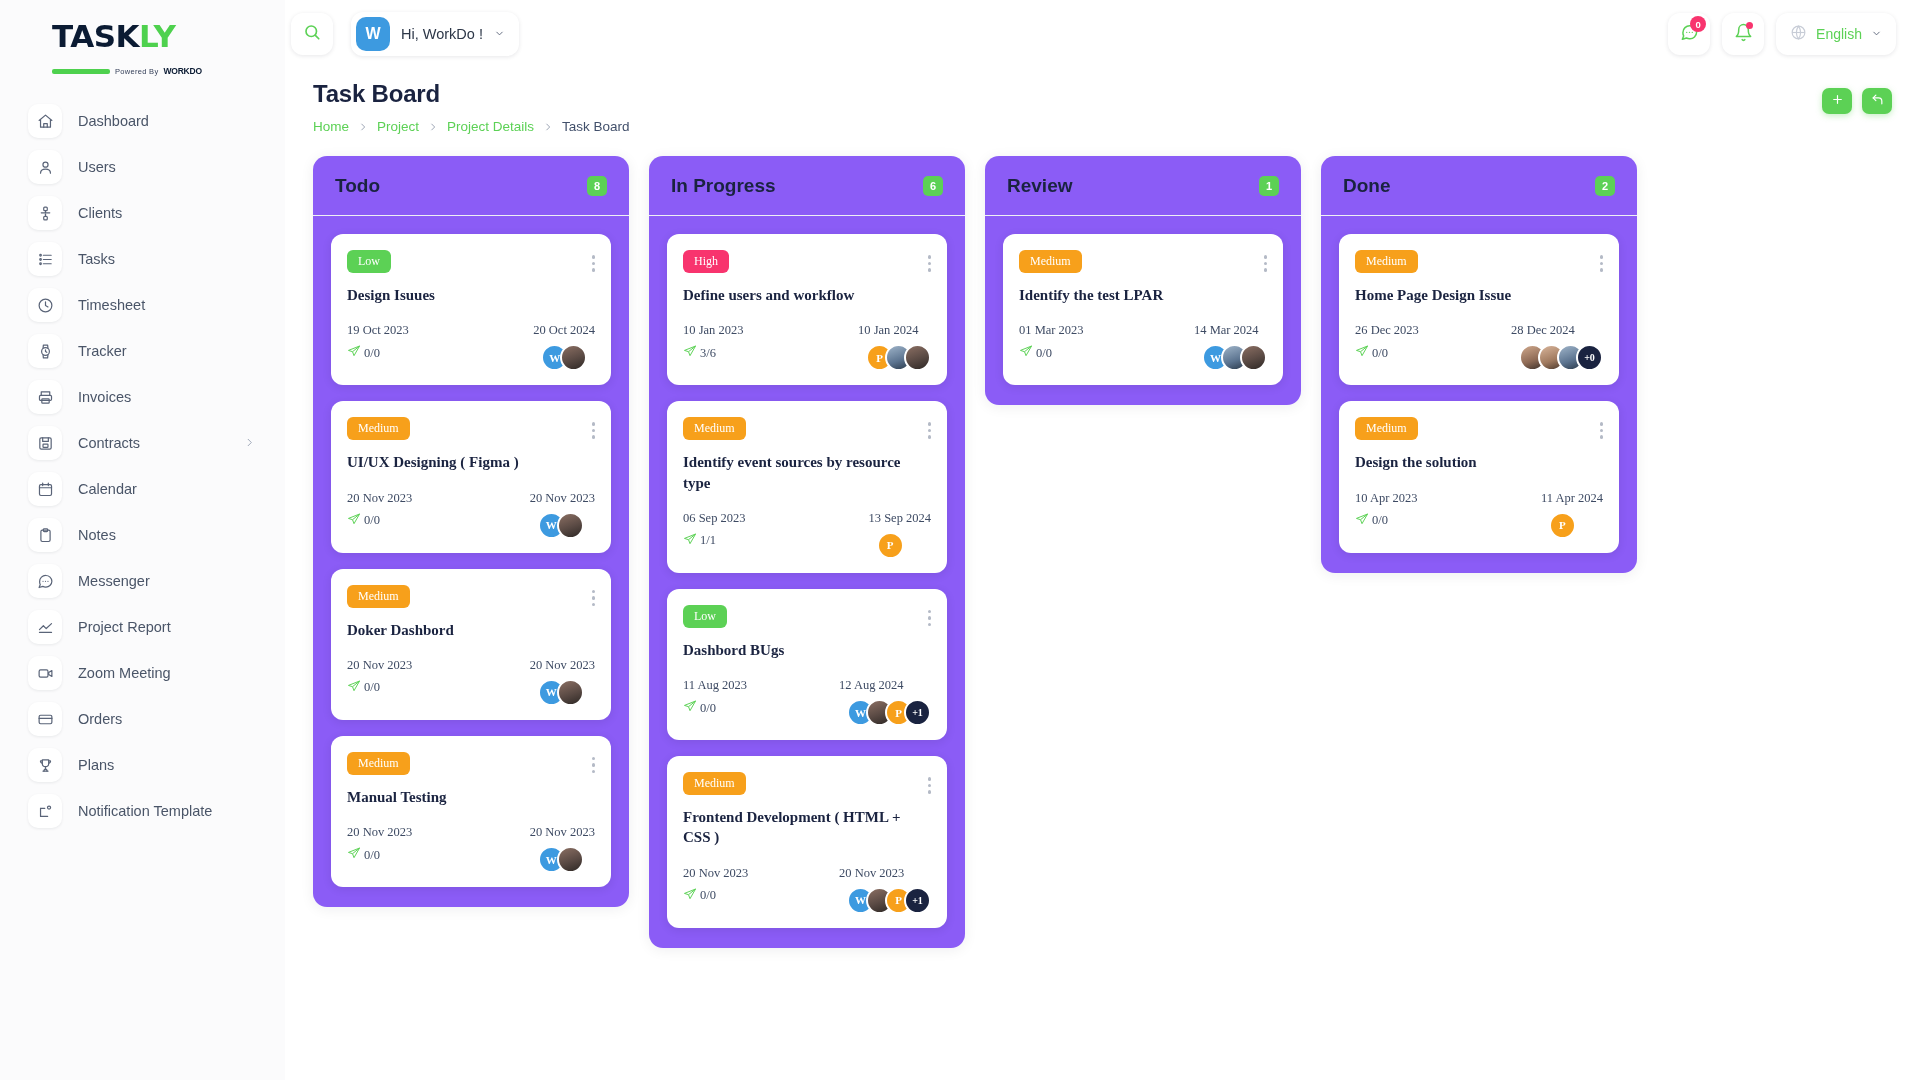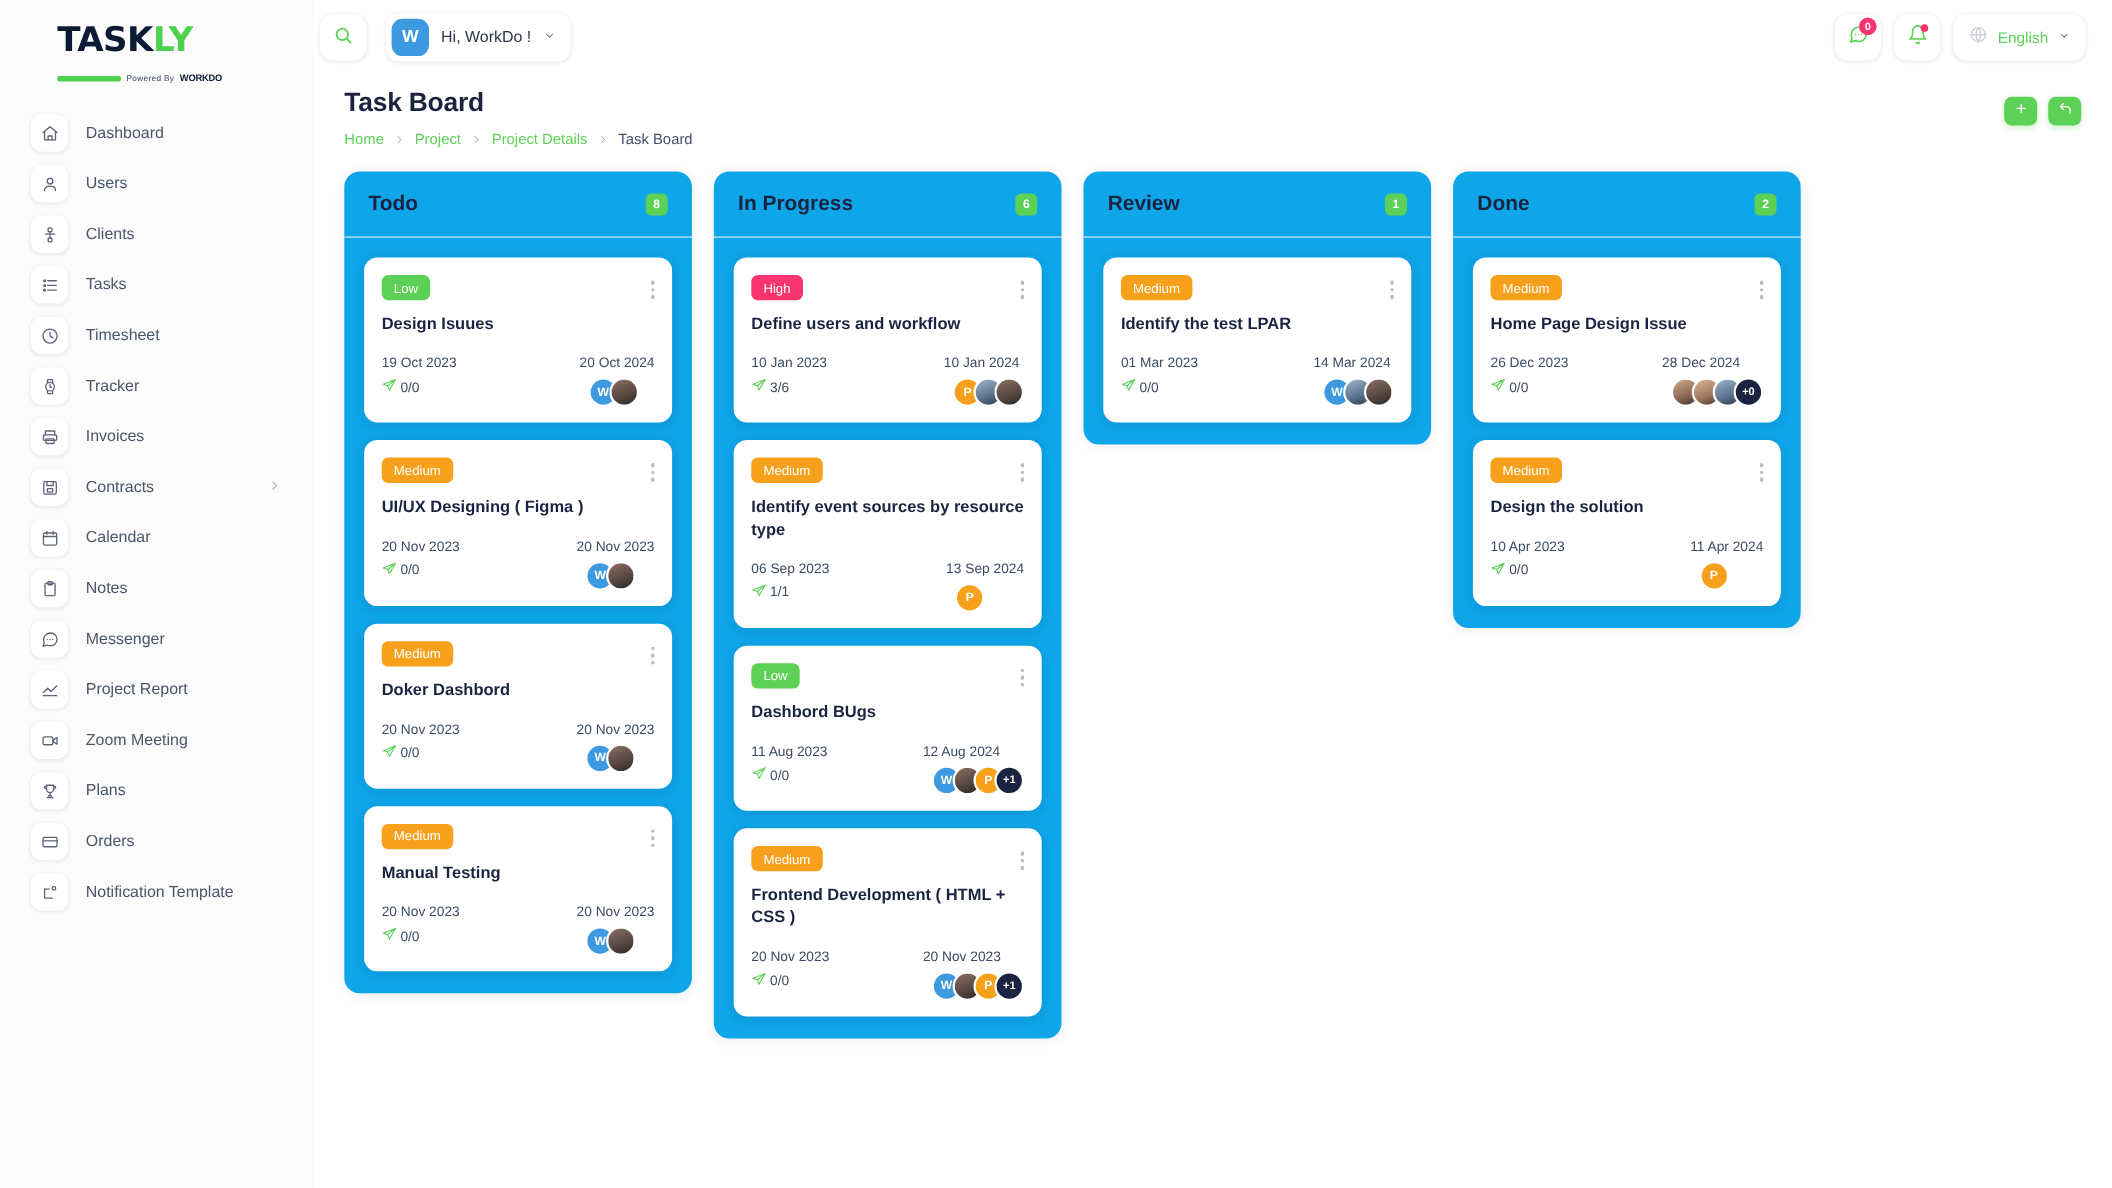--- a/index.html
+++ b/index.html
@@ -101,38 +101,38 @@
   .sq-btn {
     width: 30px; height: 26px; border-radius: 7px; background: #5cd155;
     display: flex; align-items: center; justify-content: center; cursor: pointer;
     box-shadow: 0 2px 6px rgba(92,209,85,.35);
   }
   .sq-btn svg { width: 13px; height: 13px; stroke: #ffffff; fill: none; stroke-width: 2.2; stroke-linecap: round; stroke-linejoin: round; }
 
   
   .board { display: flex; gap: 20px; padding: 22px 28px 0 28px; align-items: flex-start; }
   .column {
-    flex: 0 0 316px; background: #0ea5e9; border-radius: 14px;
+    flex: 0 0 316px; background: #8b5cf6; border-radius: 14px;
     box-shadow: 0 2px 14px rgba(16,24,40,.07);
   }
   .col-head {
     height: 60px; display: flex; align-items: center; padding: 0 22px;
     border-bottom: 1px solid #eef0f4;
   }
   .col-title { font-size: 19px; font-weight: 700; color: #1a2340; }
   .col-count {
     margin-left: auto; min-width: 20px; height: 20px; border-radius: 5px;
     background: #5cd155; color: #fff; font-size: 11px; font-weight: 600;
     display: flex; align-items: center; justify-content: center; padding: 0 6px;
   }
   .col-body { padding: 18px 18px 20px 18px; display: flex; flex-direction: column; gap: 16px; }
 
   .card {
     background: #ffffff; border-radius: 12px; padding: 16px 16px 14px 16px;
-    box-shadow: 0 2px 10px rgba(16,24,40,.10); position: relative; cursor: pointer;
+    box-shadow: 0 2px 10px rgba(16,24,40,.10); position: relative; cursor: pointer; font-family: Liberation Serif, serif;
   }
   .card-top { display: flex; align-items: flex-start; }
   .prio {
     display: inline-flex; align-items: center; justify-content: center;
     height: 23px; padding: 0 11px; border-radius: 6px;
     font-size: 12px; color: #ffffff; font-weight: 500;
   }
   .prio.low { background: #5cd155; }
   .prio.medium { background: #f7a01b; }
   .prio.high { background: #f8346e; }
@@ -314,38 +314,38 @@
             <svg viewBox="0 0 24 24">
               <rect x="3" y="7" width="12.5" height="10" rx="2"></rect>
               <polygon points="16.5 10.5 21 7.8 21 16.2 16.5 13.5"></polygon>
             </svg>
           </span>
           <span class="nav-label">Zoom Meeting</span>
         </div>
         <div class="nav-item">
           <span class="nav-icon">
             <svg viewBox="0 0 24 24">
+              <rect x="3" y="6" width="18" height="12" rx="2"></rect>
+              <line x1="3" y1="10.5" x2="21" y2="10.5"></line>
+            </svg>
+          </span>
+          <span class="nav-label">Orders</span>
+        </div>
+        <div class="nav-item">
+          <span class="nav-icon">
+            <svg viewBox="0 0 24 24">
               <path d="M7.5 4h9v5a4.5 4.5 0 0 1-9 0z"></path>
               <path d="M7.5 5.5H5a2.5 2.5 0 0 0 2.5 3.2"></path>
               <path d="M16.5 5.5H19a2.5 2.5 0 0 1-2.5 3.2"></path>
               <line x1="12" y1="13.5" x2="12" y2="17"></line>
               <line x1="8.5" y1="20" x2="15.5" y2="20"></line>
               <path d="M9.8 20c0-1.8 1-3 2.2-3s2.2 1.2 2.2 3"></path>
             </svg>
           </span>
           <span class="nav-label">Plans</span>
-        </div>
-        <div class="nav-item">
-          <span class="nav-icon">
-            <svg viewBox="0 0 24 24">
-              <rect x="3" y="6" width="18" height="12" rx="2"></rect>
-              <line x1="3" y1="10.5" x2="21" y2="10.5"></line>
-            </svg>
-          </span>
-          <span class="nav-label">Orders</span>
         </div>
         <div class="nav-item">
           <span class="nav-icon">
             <svg viewBox="0 0 24 24">
               <path d="M5 7.5V19h10"></path>
               <path d="M5 7.5h6"></path>
               <circle cx="17" cy="6.5" r="2.2"></circle>
             </svg>
           </span>
           <span class="nav-label">Notification Template</span>

